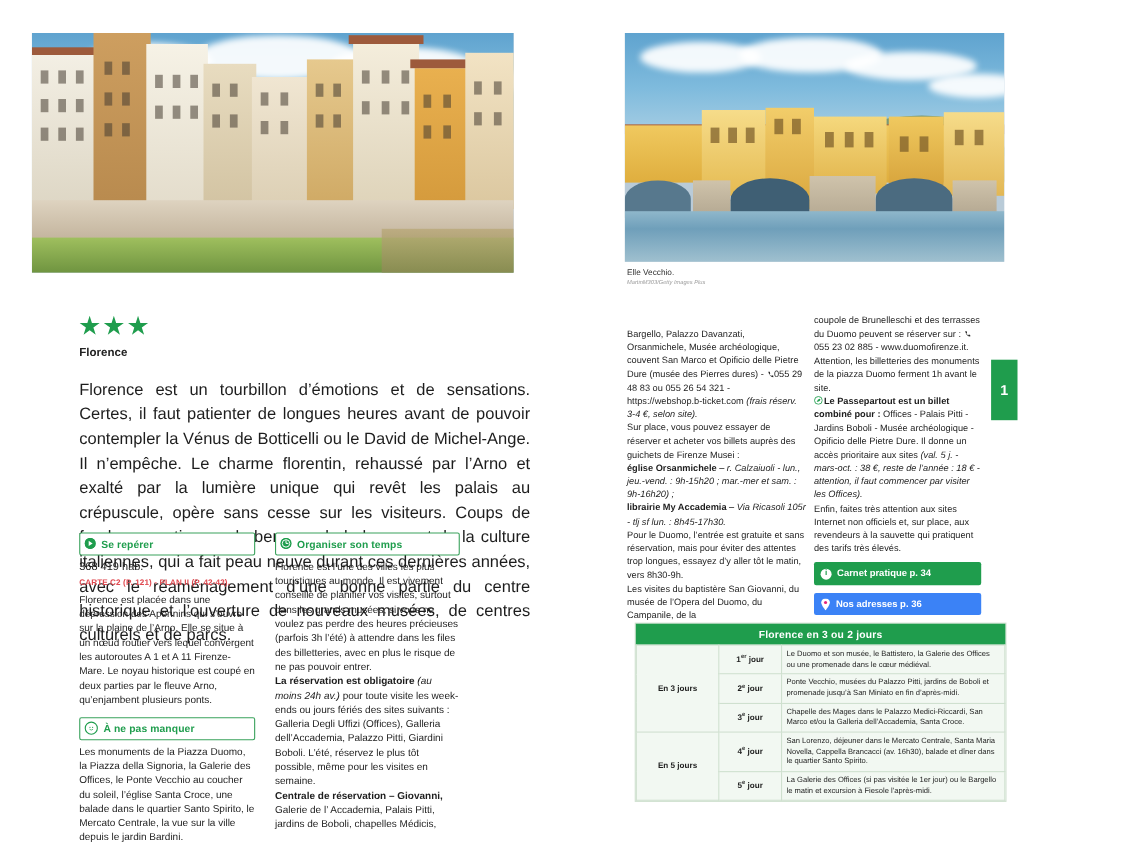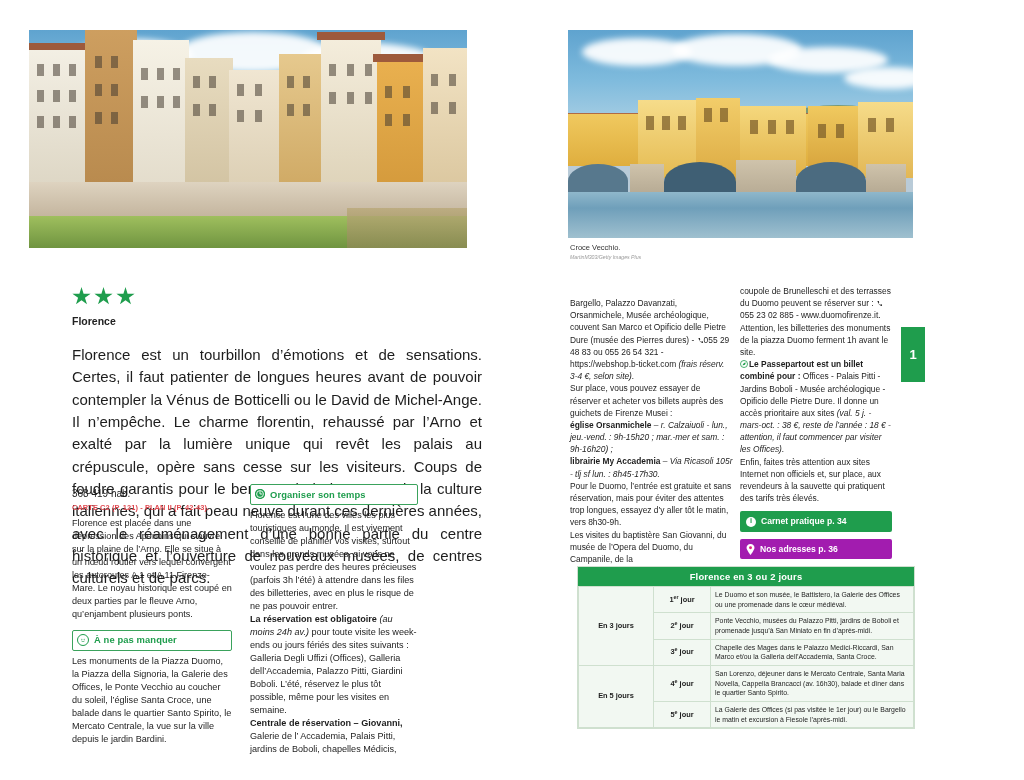--- a/index.html
+++ b/index.html
@@ -76,21 +76,21 @@
   #rcol-1{left:570px;top:297px;width:163px;}
   #rcol-2{left:740px;top:285px;width:152px;}
 
   .phone-ico{display:inline-block;width:7px;height:7px;vertical-align:-1px;}
   .leaf-ico{display:inline-block;width:8px;height:8px;vertical-align:-1px;margin-right:1px;}
 
   
   .banner{display:flex;align-items:center;gap:5px;border-radius:2px;
     padding:4px 6px;margin-top:7px;color:#fff;font-weight:bold;font-size:8.6px;}
   .banner.green{background:#1f9d4d;}
-  .banner.pink{background:#a21caf;}
+  .banner.pink{background:#3b82f6;}
   .b-ico{width:10px;height:10px;border-radius:50%;background:#fff;flex:none;
     display:flex;align-items:center;justify-content:center;font-size:7.5px;font-weight:bold;}
   .b-ico.info{color:#1f9d4d;}
   .pin{width:9px;height:11px;flex:none;}
 
   
   #page-tab{position:absolute;left:901px;top:327px;width:24px;height:55px;
     background:#1f9d4d;color:#fff;display:flex;align-items:center;justify-content:center;
     font-size:13px;font-weight:bold;}
 
@@ -219,38 +219,47 @@
     <div class="arch" style="left:0;bottom:40px;width:60px;height:34px;background:#57788d;"></div>
     <div class="arch" style="left:96px;bottom:36px;width:72px;height:40px;background:#3f5f74;"></div>
     <div class="arch" style="left:228px;bottom:38px;width:70px;height:38px;background:#4b6b80;"></div>
     <div class="pier" style="left:62px;bottom:14px;width:34px;height:60px;"></div>
     <div class="pier" style="left:168px;bottom:6px;width:60px;height:72px;"></div>
     <div class="pier" style="left:298px;bottom:16px;width:40px;height:58px;"></div>
     <div class="river" style="height:46px;"></div>
   </div>
 
   <div class="caption">
-    <div class="ctitle">Croce Vecchio.</div>
+    <div class="ctitle">Elle Vecchio.</div>
     <div class="ccredit">MartinM303/Getty Images Plus</div>
   </div>
 
   <div id="title-block">
     <div class="maintitle">
       <span class="stars">
         <span class="star"></span>
         <span class="star"></span>
         <span class="star"></span>
       </span>
     </div>
     <div class="subtitle">Florence</div>
   </div>
 
   <div id="intro">Florence est un tourbillon d’émotions et de sensations. Certes, il faut patienter de longues heures avant de pouvoir contempler la Vénus de Botticelli ou le David de Michel-Ange. Il n’empêche. Le charme florentin, rehaussé par l’Arno et exalté par la lumière unique qui revêt les palais au crépuscule, opère sans cesse sur les visiteurs. Coups de foudre garantis pour le berceau de la langue et de la culture italiennes, qui a fait peau neuve durant ces dernières années, avec le réaménagement d’une bonne partie du centre historique et l’ouverture de nouveaux musées, de centres culturels et de parcs.</div>
 
   <div class="lcol" id="lcol-1">
+    <div class="sec-head">
+      <span class="ico">
+        <svg viewBox="0 0 10 10" width="10" height="10">
+            <circle cx="5" cy="5" r="5" fill="#1f9d4d"></circle>
+            <polygon points="3.6,2.6 7.2,5 3.6,7.4" fill="#fff"></polygon>
+          </svg>
+      </span>
+      <span class="label">Se repérer</span>
+    </div>
     <div class="stat">368 419 hab.</div>
     <div class="mapref">CARTE C2 (P. 121) - PLAN II (P. 42-43).</div>
     <div class="p">Florence est placée dans une dépression des Apennins qui s’ouvre sur la plaine de l’Arno. Elle se situe à un nœud routier vers lequel convergent les autoroutes A 1 et A 11 Firenze-Mare. Le noyau historique est coupé en deux parties par le fleuve Arno, qu’enjambent plusieurs ponts.</div>
 
     <div class="gap"></div>
 
     <div class="sec-head">
       <span class="ico outline">
         <svg viewBox="0 0 10 10" width="8" height="8">
             <circle cx="3.5" cy="4" r=".7" fill="#1f9d4d"></circle>

